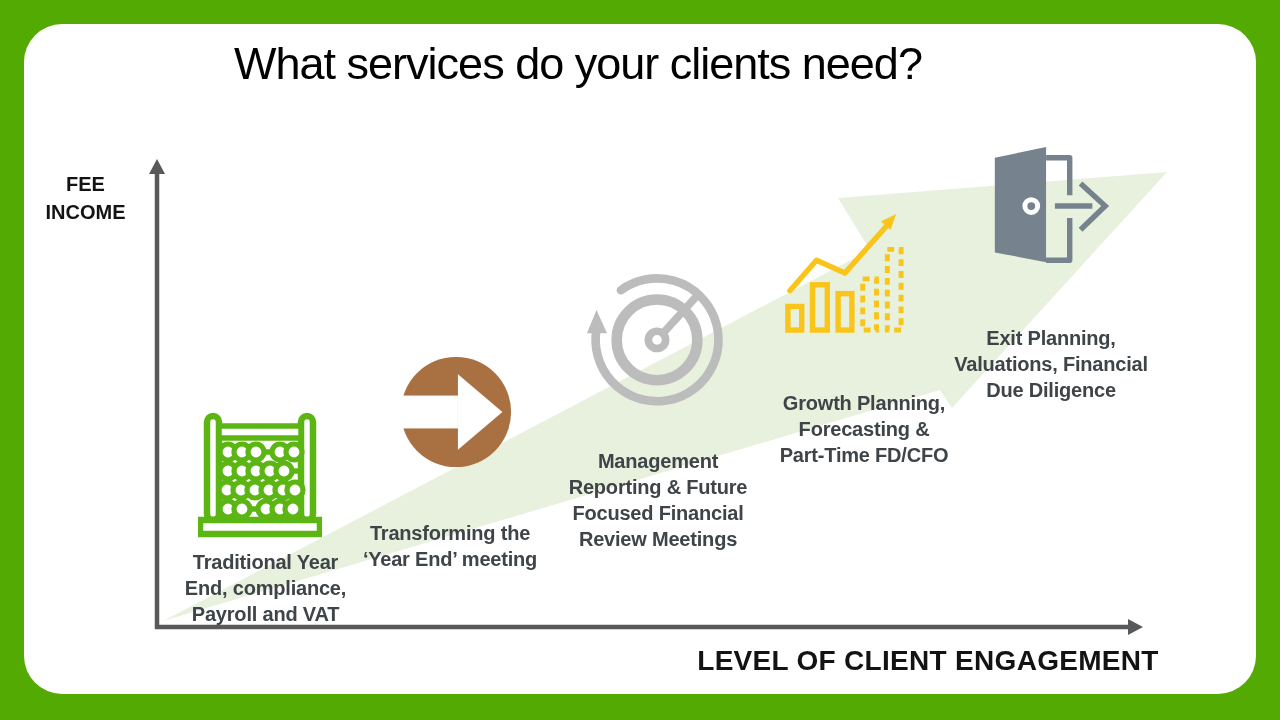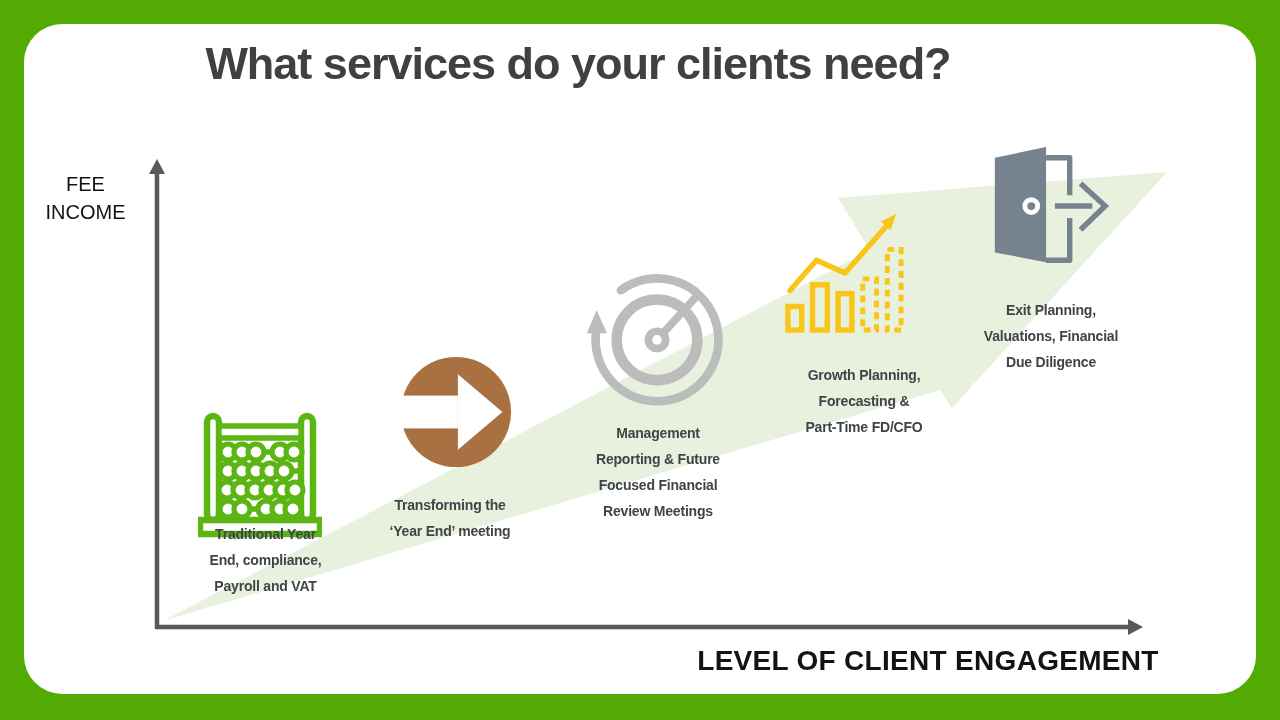--- a/index.html
+++ b/index.html
@@ -1,27 +1,27 @@
 <!DOCTYPE html>
 <html><head>
 <meta charset="utf-8">
 <style>
   html,body{margin:0;padding:0;}
   body{font-family:"Liberation Sans",sans-serif;}
   .slide{position:relative;width:1280px;height:720px;background:#53AA02;overflow:hidden;}
   .panel{position:absolute;left:24px;top:24px;right:24px;bottom:26px;background:#ffffff;border-radius:38px;}
   .title{position:absolute;left:0;top:38px;width:1156px;text-align:center;
-         font-size:45px;font-weight:700;color:#404040;letter-spacing:-1px;}
+         font-size:45px;font-weight:400;color:#000000;letter-spacing:-1px;}
   .canvas{position:absolute;left:0;top:0;width:1280px;height:720px;pointer-events:none;}
   .stage{position:absolute;}
   .stage-icon{position:absolute;}
-  .stage-label{position:absolute;text-align:center;font-weight:700;font-size:14px;
-               line-height:26px;color:#3F4448;letter-spacing:-0.2px;white-space:pre-line;}
+  .stage-label{position:absolute;text-align:center;font-weight:700;font-size:20px;
+               line-height:26px;color:#3F4448;letter-spacing:-0.2px;white-space:pre-line;margin-top:28px;}
   .y-label{position:absolute;left:28px;top:170px;width:115px;text-align:center;
-           font-weight:400;font-size:20px;line-height:28px;color:#131313;white-space:pre-line;}
+           font-weight:700;font-size:20px;line-height:28px;color:#131313;white-space:pre-line;}
   .x-label{position:absolute;left:928px;top:645px;transform:translateX(-50%);
            font-weight:700;font-size:28px;color:#131313;letter-spacing:0.3px;white-space:nowrap;}
 </style>
 </head>
 <body>
 
 <div class="slide">
   <div class="panel"></div>
 
   <div class="title">What services do your clients need?</div>

